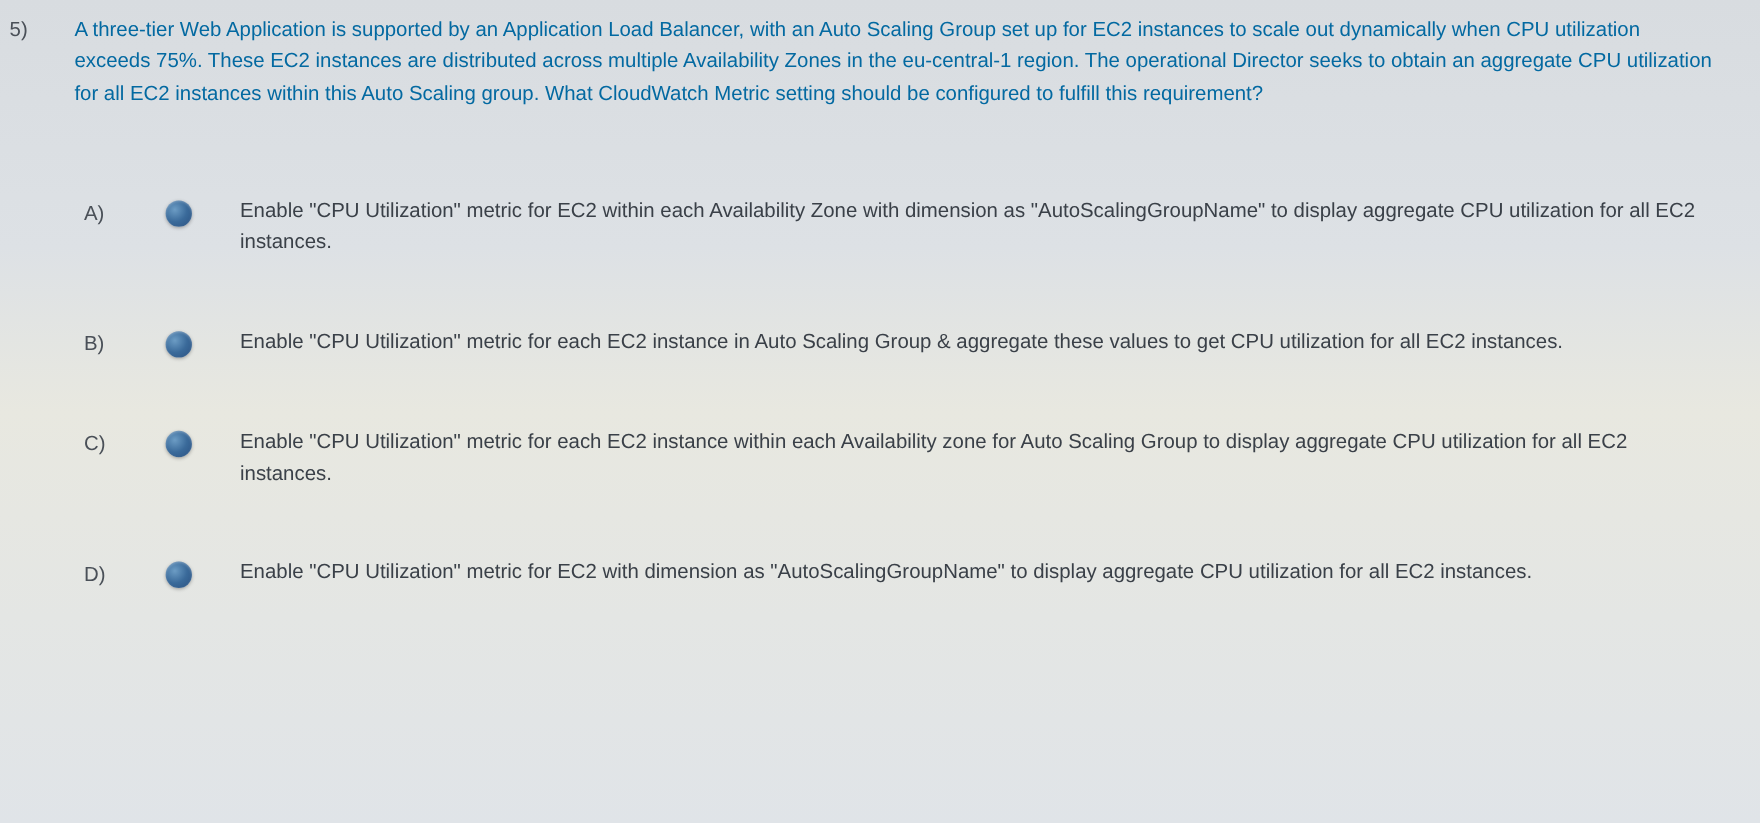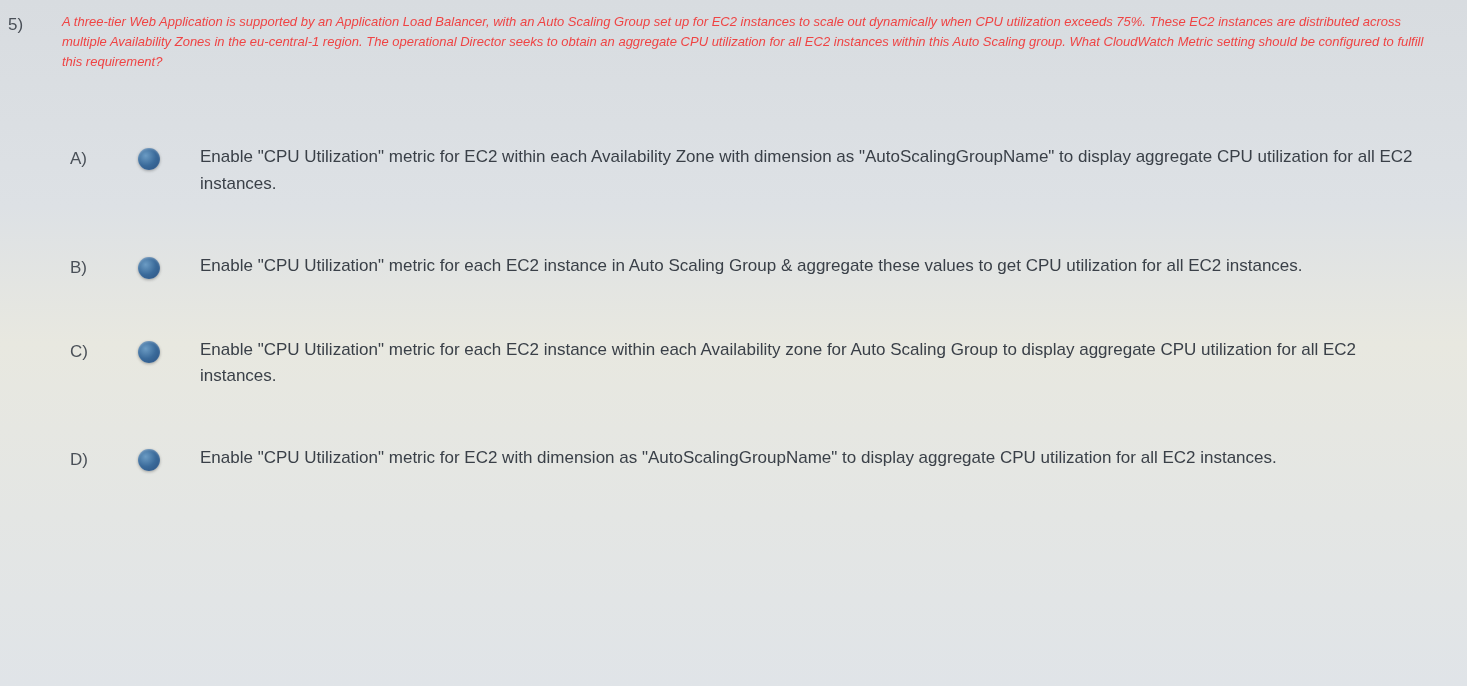--- a/index.html
+++ b/index.html
@@ -23,24 +23,23 @@
       gap: 28px;
     }
     .question-number {
       width: 26px;
       flex-shrink: 0;
       color: #4a5058;
       font-size: 17px;
     }
     .question-text {
       flex: 1;
-      color: #ef4444;
-      font-size: 13px;
+      color: #0369a1;
+      font-size: 17px;
       line-height: 1.55;
-      font-style: italic;
     }
     .options {
       margin-top: 72px;
       padding-left: 62px;
     }
     .option-row {
       display: flex;
       align-items: flex-start;
       gap: 40px;
       margin-bottom: 56px;

